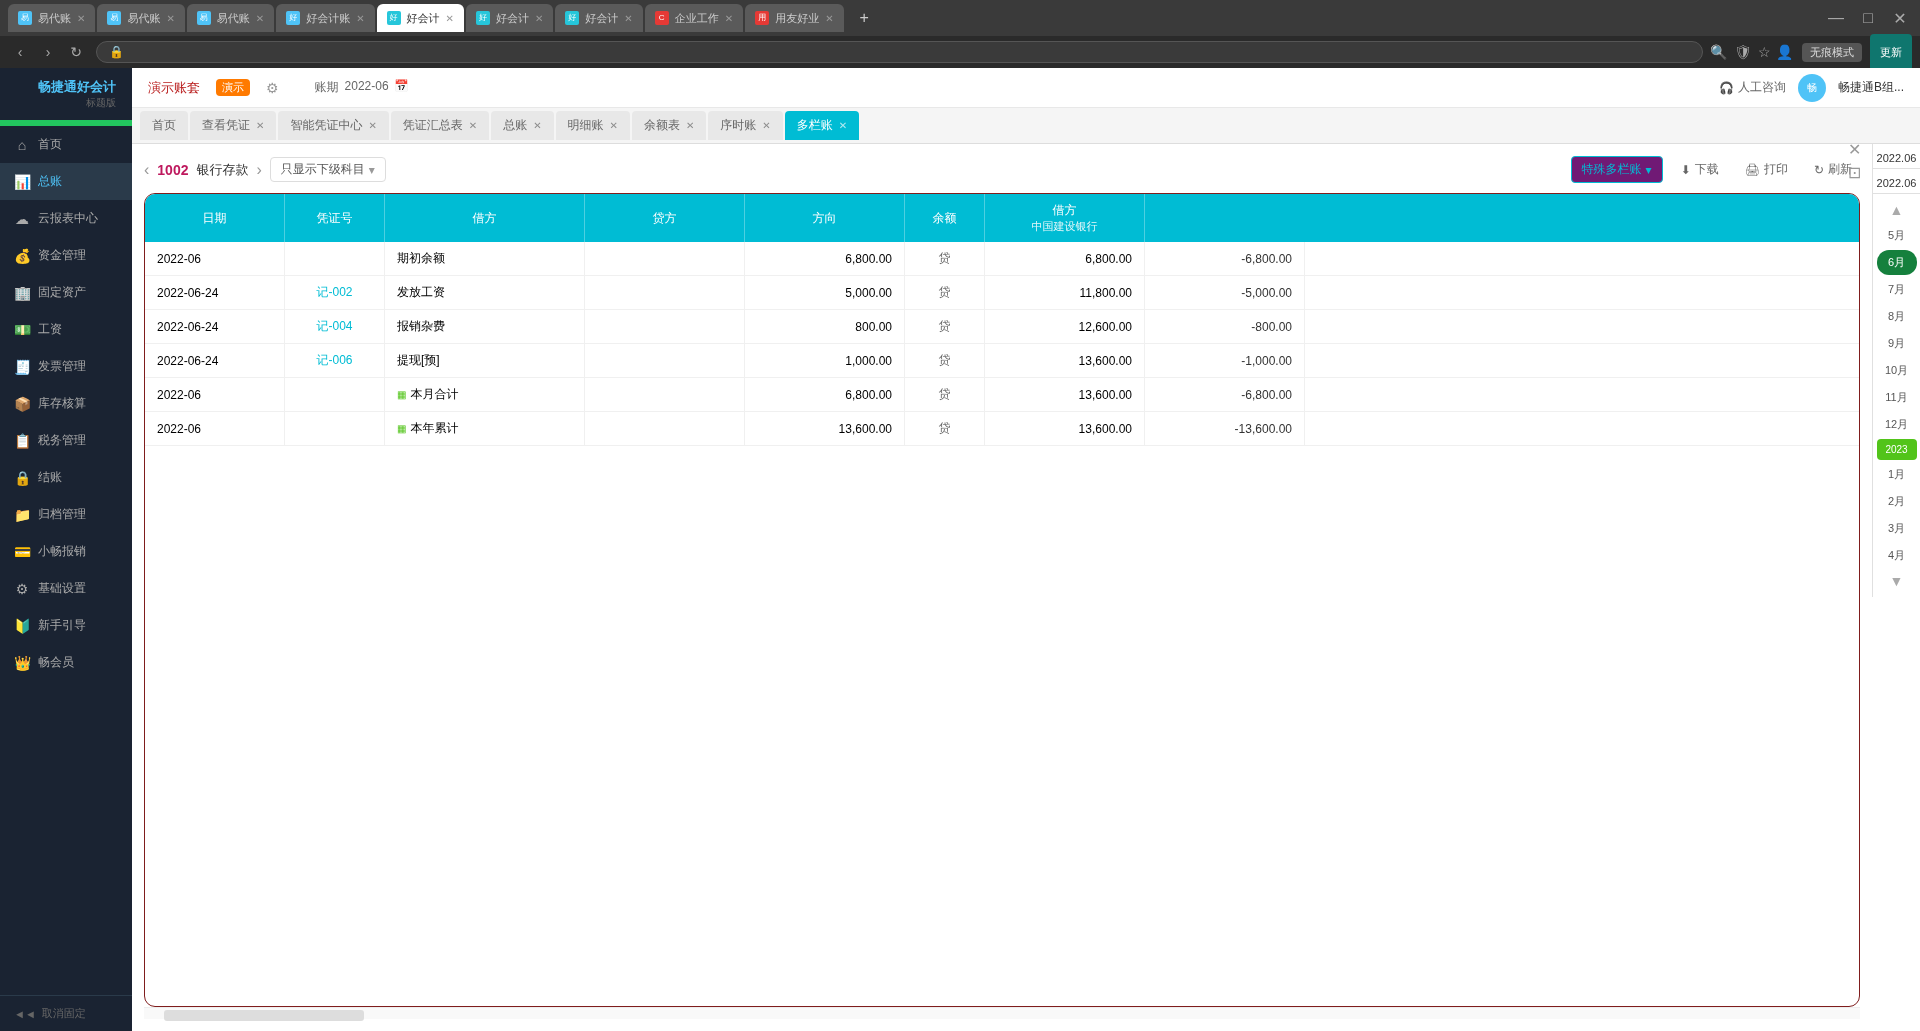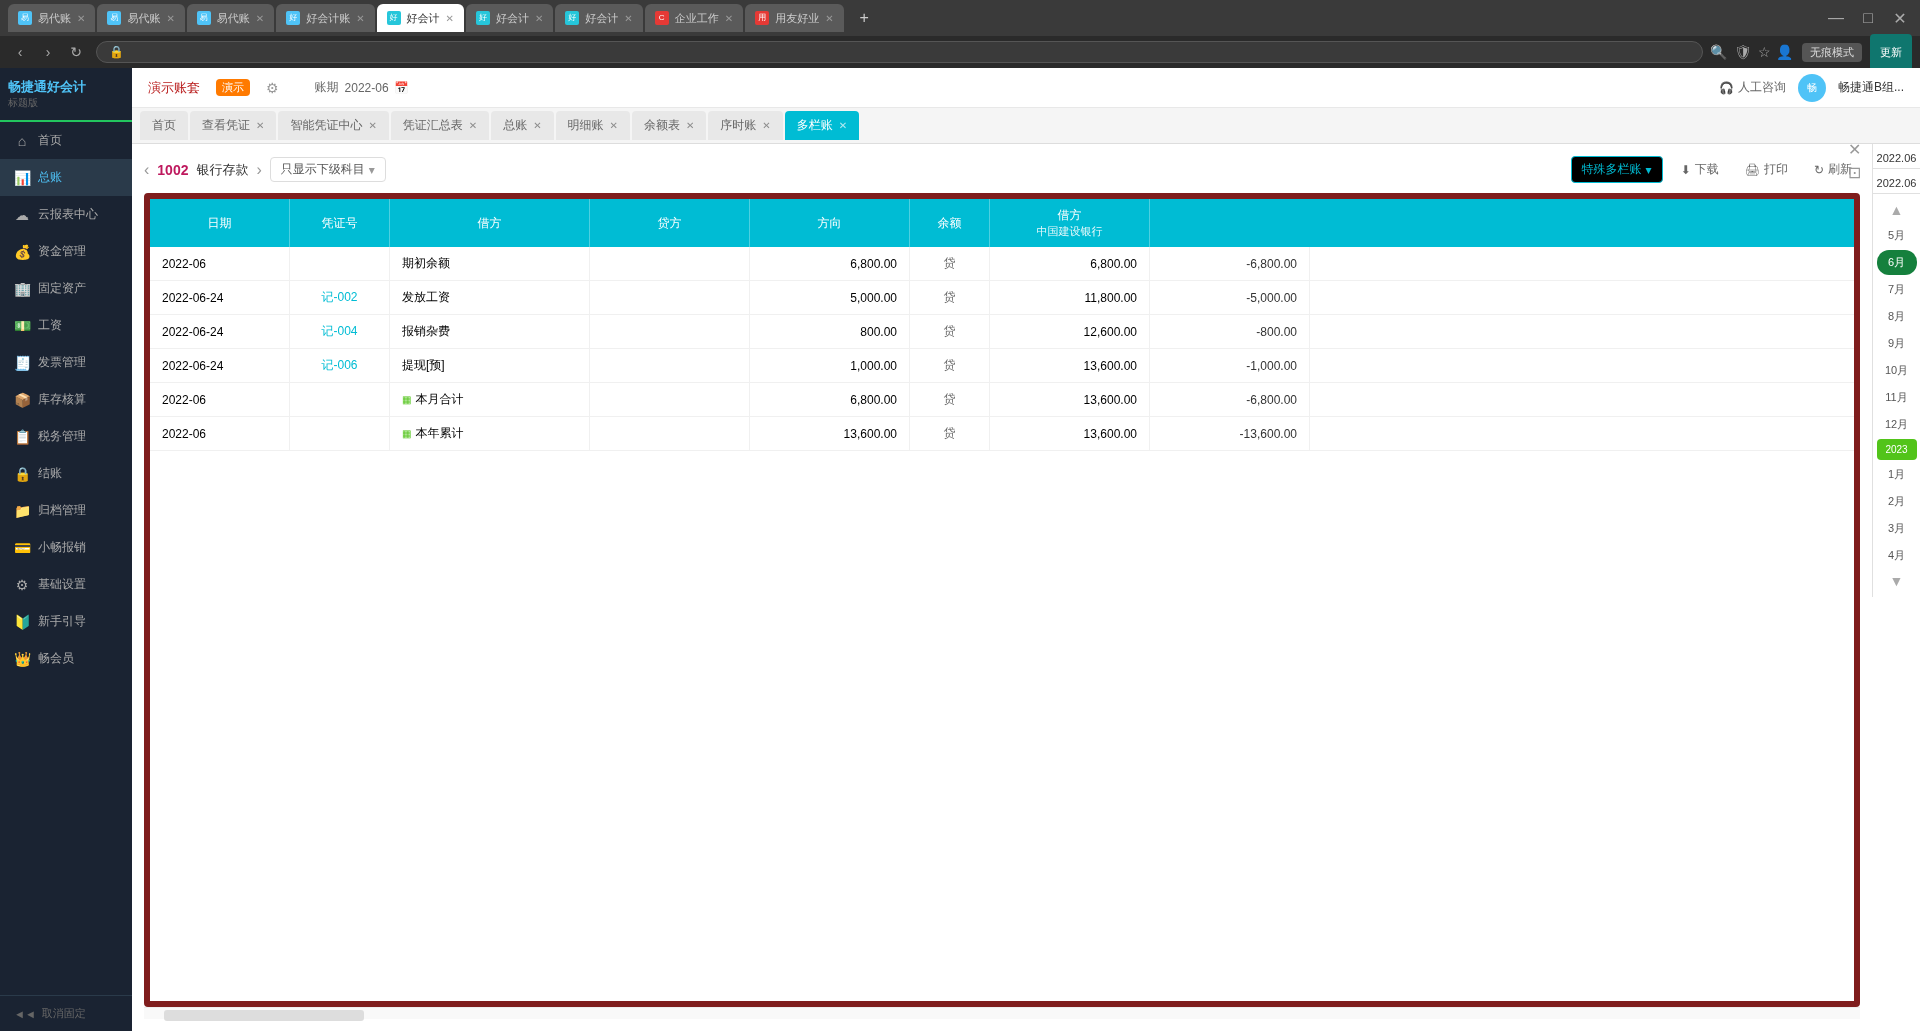--- a/index.html
+++ b/index.html
@@ -22,37 +22,37 @@
     .addr-icons { display: flex; gap: 6px; align-items: center; }
     .addr-icon { color: #aaa; font-size: 14px; cursor: pointer; }
     .mode-btn { background: #555; color: #ddd; border: none; border-radius: 4px; padding: 2px 8px; font-size: 11px; cursor: pointer; }
     .update-btn { background: #0f766e; color: white; border: none; border-radius: 4px; padding: 11px 10px; font-size: 11px; cursor: pointer; }
 
     
     .app { display: flex; height: calc(1031px - 68px); background: #f0f2f5; }
 
     
     .sidebar { width: 132px; background: #1a2332; color: #aaa; display: flex; flex-direction: column; flex-shrink: 0; }
-    .sidebar-header { padding: 10px 8px; border-bottom: 2px solid #22c55e; }
+    .sidebar-header { padding: 10px 16px; border-bottom: 6px solid #22c55e; text-align: right; }
     .sidebar-logo { color: #4fc3f7; font-size: 13px; font-weight: bold; }
     .sidebar-subtitle { color: #666; font-size: 10px; }
     .sidebar-nav { flex: 1; overflow-y: auto; }
     .sidebar-item { display: flex; align-items: center; gap: 8px; padding: 10px 14px; cursor: pointer; color: #aaa; font-size: 12px; }
     .sidebar-item.active { background: #2a3a4a; color: #4fc3f7; }
     .sidebar-item .si-icon { font-size: 14px; width: 16px; text-align: center; }
     .sidebar-footer { padding: 10px 14px; border-top: 1px solid #2a3a4a; }
     .sidebar-pin { display: flex; align-items: center; gap: 6px; color: #666; font-size: 11px; cursor: pointer; }
 
     
     .main { flex: 1; display: flex; flex-direction: column; overflow: hidden; }
 
     
     .top-bar { background: #fff; border-bottom: 1px solid #e8e8e8; padding: 0 16px; height: 40px; display: flex; align-items: center; gap: 16px; }
     .demo-badge { background: #ff7a00; color: white; border-radius: 4px; padding: 1px 6px; font-size: 11px; }
-    .period-info { display: flex; align-items: center; gap: 6px; color: #666; font-size: 12px; padding-left: 20px; }
+    .period-info { display: flex; gap: 6px; color: #666; font-size: 12px; padding-left: 20px; }
     .gear-icon { color: #999; cursor: pointer; font-size: 14px; }
     .top-right { margin-left: auto; display: flex; align-items: center; gap: 12px; }
     .consult-btn { display: flex; align-items: center; gap: 4px; color: #666; font-size: 12px; cursor: pointer; }
     .user-avatar { width: 28px; height: 28px; border-radius: 50%; background: #4fc3f7; display: flex; align-items: center; justify-content: center; color: white; font-size: 10px; cursor: pointer; }
     .user-name { font-size: 12px; color: #333; cursor: pointer; }
 
     
     .tab-bar { background: #f5f5f5; border-bottom: 1px solid #ddd; display: flex; align-items: center; padding: 0 8px; height: 36px; gap: 2px; overflow-x: auto; }
     .page-tab { display: flex; align-items: center; gap: 6px; padding: 6px 12px; border-radius: 4px 4px 0 0; cursor: pointer; font-size: 12px; color: #666; background: #e8e8e8; white-space: nowrap; }
     .page-tab.active { background: #00bcd4; color: white; }
@@ -62,25 +62,25 @@
     
     .content { flex: 1; overflow: hidden; display: flex; background: #fff; }
     .ledger-area { flex: 1; display: flex; flex-direction: column; overflow: hidden; padding: 12px; }
 
     
     .account-nav { display: flex; align-items: center; gap: 8px; margin-bottom: 10px; }
     .acc-prev, .acc-next { background: none; border: none; color: #999; font-size: 16px; cursor: pointer; }
     .acc-filter { display: flex; align-items: center; gap: 4px; border: 1px solid #ddd; border-radius: 4px; padding: 3px 10px; cursor: pointer; color: #555; font-size: 12px; }
     .acc-filter-arrow { color: #999; }
     .action-bar { margin-left: auto; display: flex; align-items: center; gap: 10px; }
-    .multi-col-btn { border: 1px solid #00bcd4; color: #00bcd4; background: #000000; border-radius: 4px; padding: 4px 10px; font-size: 12px; cursor: pointer; display: flex; align-items: center; gap: 4px; }
+    .multi-col-btn { border: 1px solid #00bcd4; color: #00bcd4; background: #701a75; border-radius: 4px; padding: 4px 10px; font-size: 12px; cursor: pointer; display: flex; align-items: center; gap: 4px; }
     .action-btn { display: flex; align-items: center; gap: 4px; color: #666; font-size: 12px; cursor: pointer; padding: 4px 8px; }
 
     
-    .ledger-table { flex: 1; overflow: auto; border: 6px solid #7f1d1d; border-radius: 4px; }
+    .ledger-table { flex: 1; overflow: auto; border: 1px solid #7f1d1d; border-radius: 11px; }
     .lt-header { display: grid; grid-template-columns: 140px 100px 200px 160px 160px 80px 160px 160px; background: #00bcd4; color: white; font-size: 12px; }
     .lt-header-cell { padding: 8px 12px; text-align: center; border-right: 1px solid rgba(255,255,255,0.3); display: flex; align-items: center; justify-content: center; }
     .lt-header-cell.double { display: flex; flex-direction: column; }
     .lt-header-cell .sub { font-size: 11px; opacity: 0.9; }
     .lt-row { display: grid; grid-template-columns: 140px 100px 200px 160px 160px 80px 160px 160px; border-bottom: 1px solid #f0f0f0; font-size: 12px; }
     .lt-cell { padding: 8px 12px; display: flex; align-items: center; border-right: 1px solid #f0f0f0; }
     .lt-cell.right { justify-content: flex-end; }
     .lt-cell.center { justify-content: center; }
     .voucher-link { color: #00bcd4; cursor: pointer; text-decoration: none; }
     .summary-icon { color: #52c41a; font-size: 10px; margin-right: 4px; }

